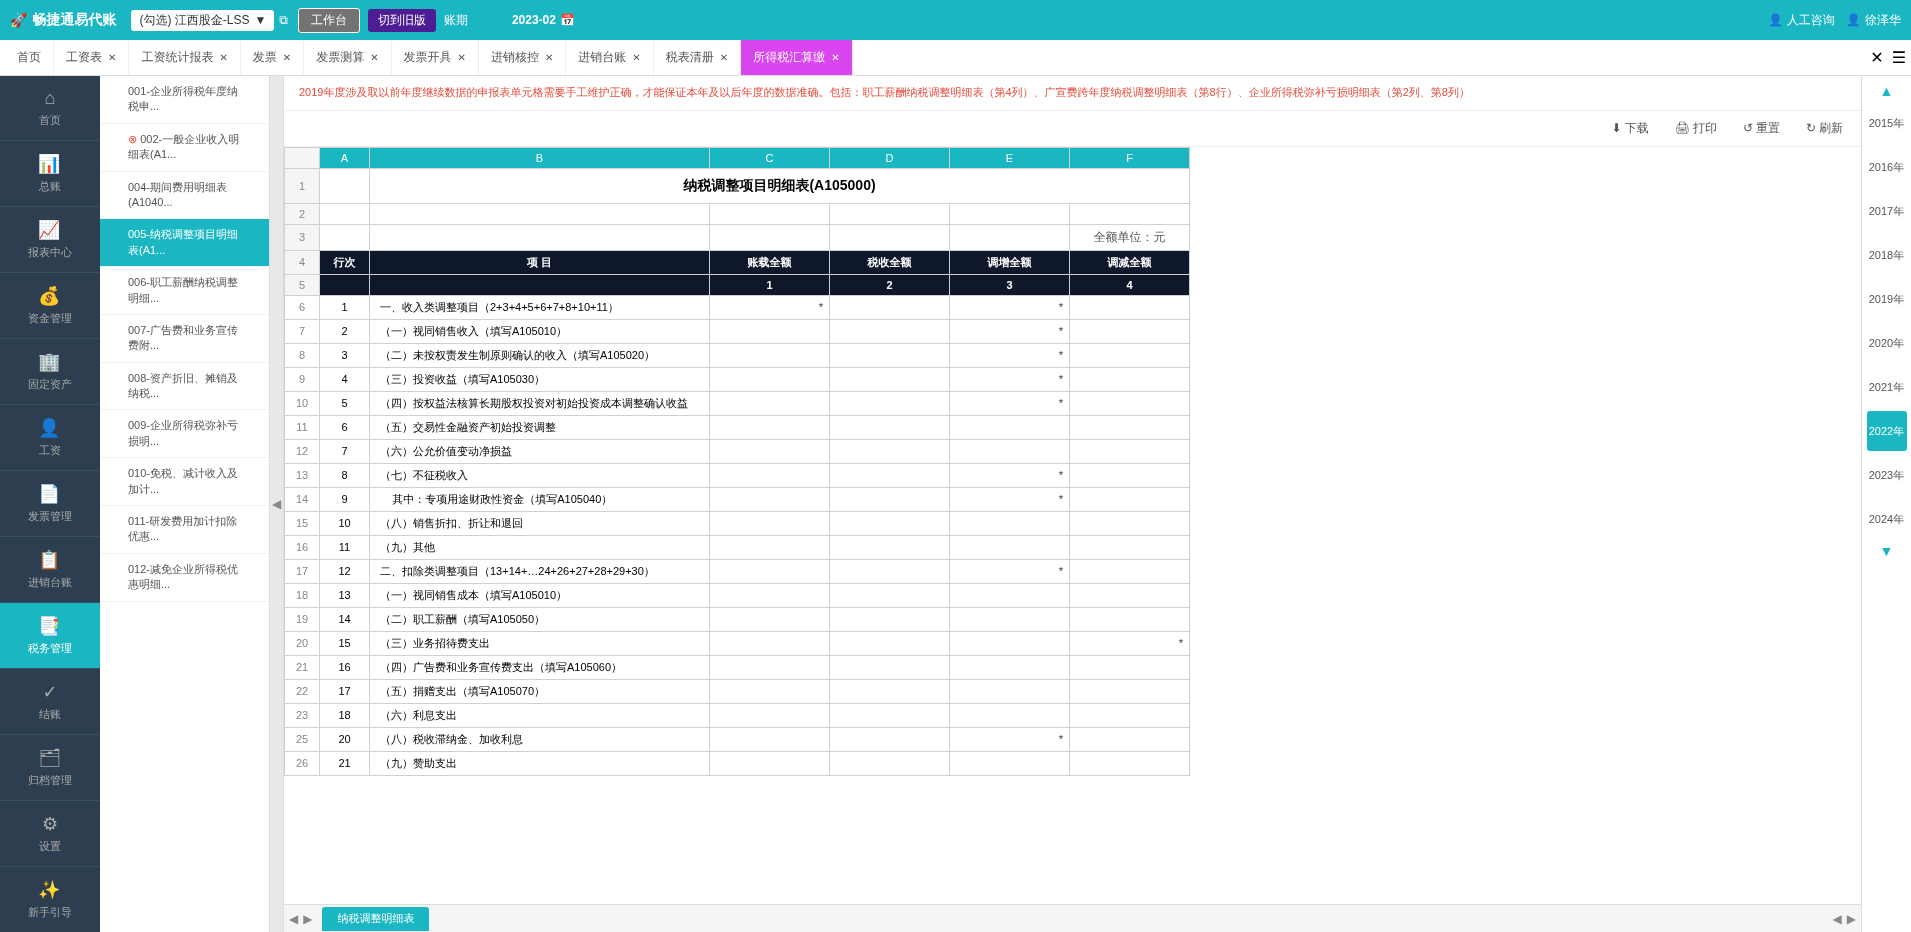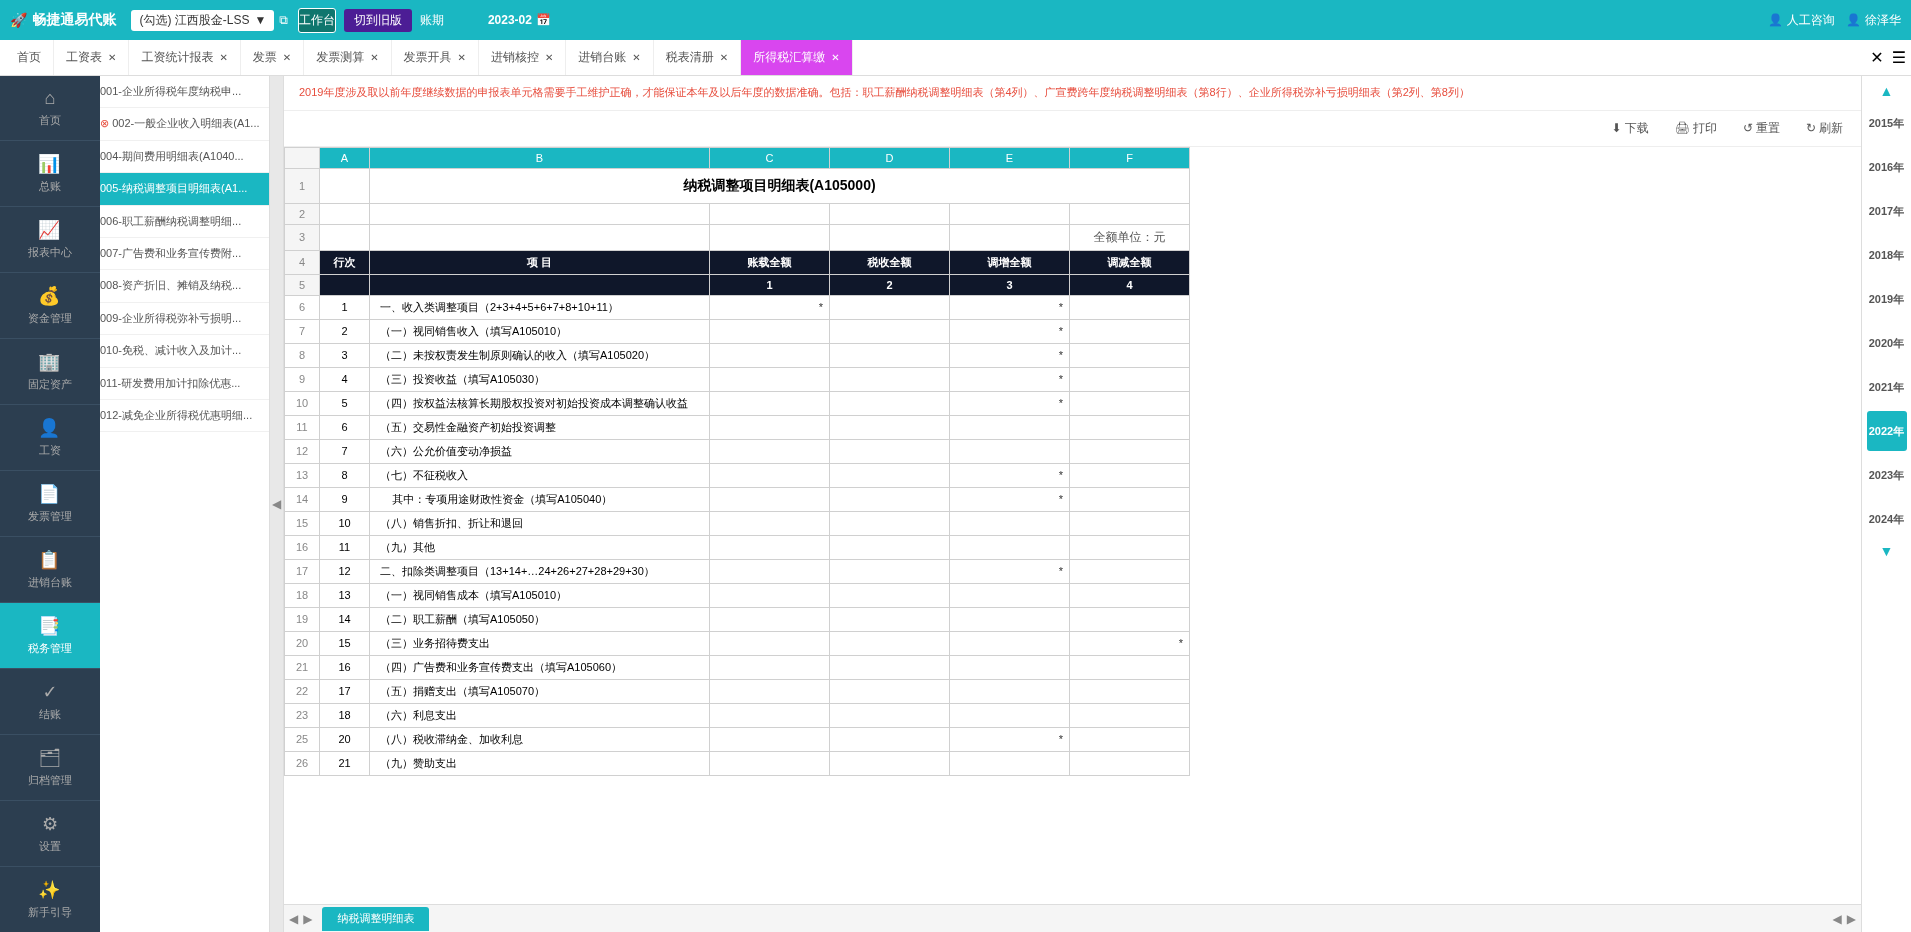--- a/index.html
+++ b/index.html
@@ -3,21 +3,21 @@
   <meta charset="utf-8">
   <style>
     * { box-sizing: border-box; margin: 0; padding: 0; }
     body { font-family: 'Microsoft YaHei', Arial, sans-serif; font-size: 12px; background: #f0f0f0; display: flex; flex-direction: column; height: 932px; overflow: hidden; }
     
     
     .top-bar { background: #1ab7c2; height: 40px; display: flex; align-items: center; padding: 0 10px; flex-shrink: 0; }
     .top-bar-logo { color: white; font-size: 14px; font-weight: bold; margin-right: 15px; display: flex; align-items: center; gap: 5px; }
     .top-bar-company { background: white; border-radius: 3px; padding: 2px 8px; font-size: 12px; color: #333; display: flex; align-items: center; gap: 5px; min-width: 140px; }
     .top-bar-actions { display: flex; align-items: center; gap: 8px; margin-left: 10px; }
-    .btn-workbench { background: #0f766e; color: white; border: 1px solid white; border-radius: 3px; padding: 3px 0; cursor: pointer; font-size: 12px; }
+    .btn-workbench { background: #737373; color: white; border: 1px solid white; border-radius: 3px; padding: 3px 12px; cursor: pointer; font-size: 12px; }
     .btn-switch { background: #4c1d95; color: white; border: none; border-radius: 3px; padding: 3px 10px; cursor: pointer; font-size: 12px; }
     .top-bar-period { color: white; font-size: 12px; margin-left: 8px; display: flex; align-items: center; gap: 4px; }
     .top-bar-right { margin-left: auto; display: flex; align-items: flex-end; gap: 12px; color: white; font-size: 12px; }
     
     
     .nav-tabs { background: white; height: 36px; display: flex; align-items: center; border-bottom: 1px solid #ddd; flex-shrink: 0; padding: 0 5px; overflow-x: auto; }
     .nav-tab { padding: 0 12px; height: 36px; display: flex; align-items: center; gap: 4px; cursor: pointer; font-size: 12px; color: #555; white-space: nowrap; border-right: 1px solid #eee; }
     .nav-tab.active { background: #d946ef; color: white; justify-content: space-between; }
     .nav-tab .close-x { font-size: 10px; margin-left: 2px; }
     .nav-tab-home { color: #555; }
@@ -29,21 +29,21 @@
     .sidebar { width: 100px; background: #2c3e50; display: flex; flex-direction: column; flex-shrink: 0; overflow-y: auto; }
     .sidebar-item { display: flex; flex-direction: column; align-items: center; padding: 12px 5px; cursor: pointer; color: #aaa; font-size: 11px; gap: 4px; border-bottom: 1px solid #3a4f63; }
     .sidebar-item.active { background: #1ab7c2; color: white; }
     .sidebar-item-icon { font-size: 18px; }
     
     
     .content-area { flex: 1; display: flex; overflow: hidden; }
     
     
     .file-panel { width: 170px; background: white; border-right: 1px solid #ddd; display: flex; flex-direction: column; flex-shrink: 0; overflow-y: auto; }
-    .file-item { padding: 8px 0; cursor: pointer; font-size: 11px; color: #555; border-bottom: 1px solid #f0f0f0; line-height: 1.4; }
+    .file-item { padding: 8px 28px; cursor: pointer; font-size: 11px; color: #555; border-bottom: 1px solid #f0f0f0; line-height: 1.4; }
     .file-item.active { background: #1ab7c2; color: white; }
     .file-item .err-icon { color: #e74c3c; margin-right: 3px; }
     
     
     .main-panel { flex: 1; display: flex; flex-direction: column; overflow: hidden; background: white; }
     
     
     .warning-bar { background: white; padding: 8px 15px; font-size: 11px; color: #e74c3c; border-bottom: 1px solid #eee; line-height: 1.6; flex-shrink: 0; }
     
     
@@ -52,21 +52,21 @@
     
     
     .table-area { flex: 1; overflow: auto; position: relative; }
     
     
     .sheet-tabs { height: 28px; background: #f5f5f5; border-top: 1px solid #ddd; display: flex; align-items: center; padding: 0 5px; flex-shrink: 0; }
     .sheet-tab { padding: 0 15px; height: 24px; display: flex; align-items: center; cursor: pointer; font-size: 11px; background: #1ab7c2; color: white; border-radius: 3px 3px 0 0; }
     
     
     .year-panel { width: 50px; background: white; border-left: 1px solid #ddd; display: flex; flex-direction: column; align-items: center; padding: 5px 0; flex-shrink: 0; overflow-y: auto; }
-    .year-item { width: 40px; height: 40px; display: flex; align-items: center; justify-content: center; cursor: pointer; font-size: 11px; color: #555; border-radius: 3px; margin: 2px 0; font-weight: bold; }
+    .year-item { width: 40px; height: 40px; display: flex; align-items: center; justify-content: center; cursor: pointer; font-size: 11px; color: #555; border-radius: 3px; margin: 2px 0; }
     .year-item.active { background: #1ab7c2; color: white; }
     .year-nav-btn { width: 36px; height: 20px; display: flex; align-items: center; justify-content: center; cursor: pointer; color: #1ab7c2; font-size: 14px; }
     
     
     .spreadsheet { border-collapse: collapse; font-size: 11px; min-width: 900px; }
     .spreadsheet th, .spreadsheet td { border: 1px solid #d0d0d0; padding: 4px 6px; white-space: nowrap; }
     .spreadsheet .row-num { background: #f5f5f5; text-align: center; color: #888; width: 30px; }
     .spreadsheet .header-row th { background: #0f172a; color: white; text-align: center; }
     .spreadsheet .col-label { background: #1ab7c2; color: white; text-align: center; }
     .spreadsheet .data-row td { background: white; }

